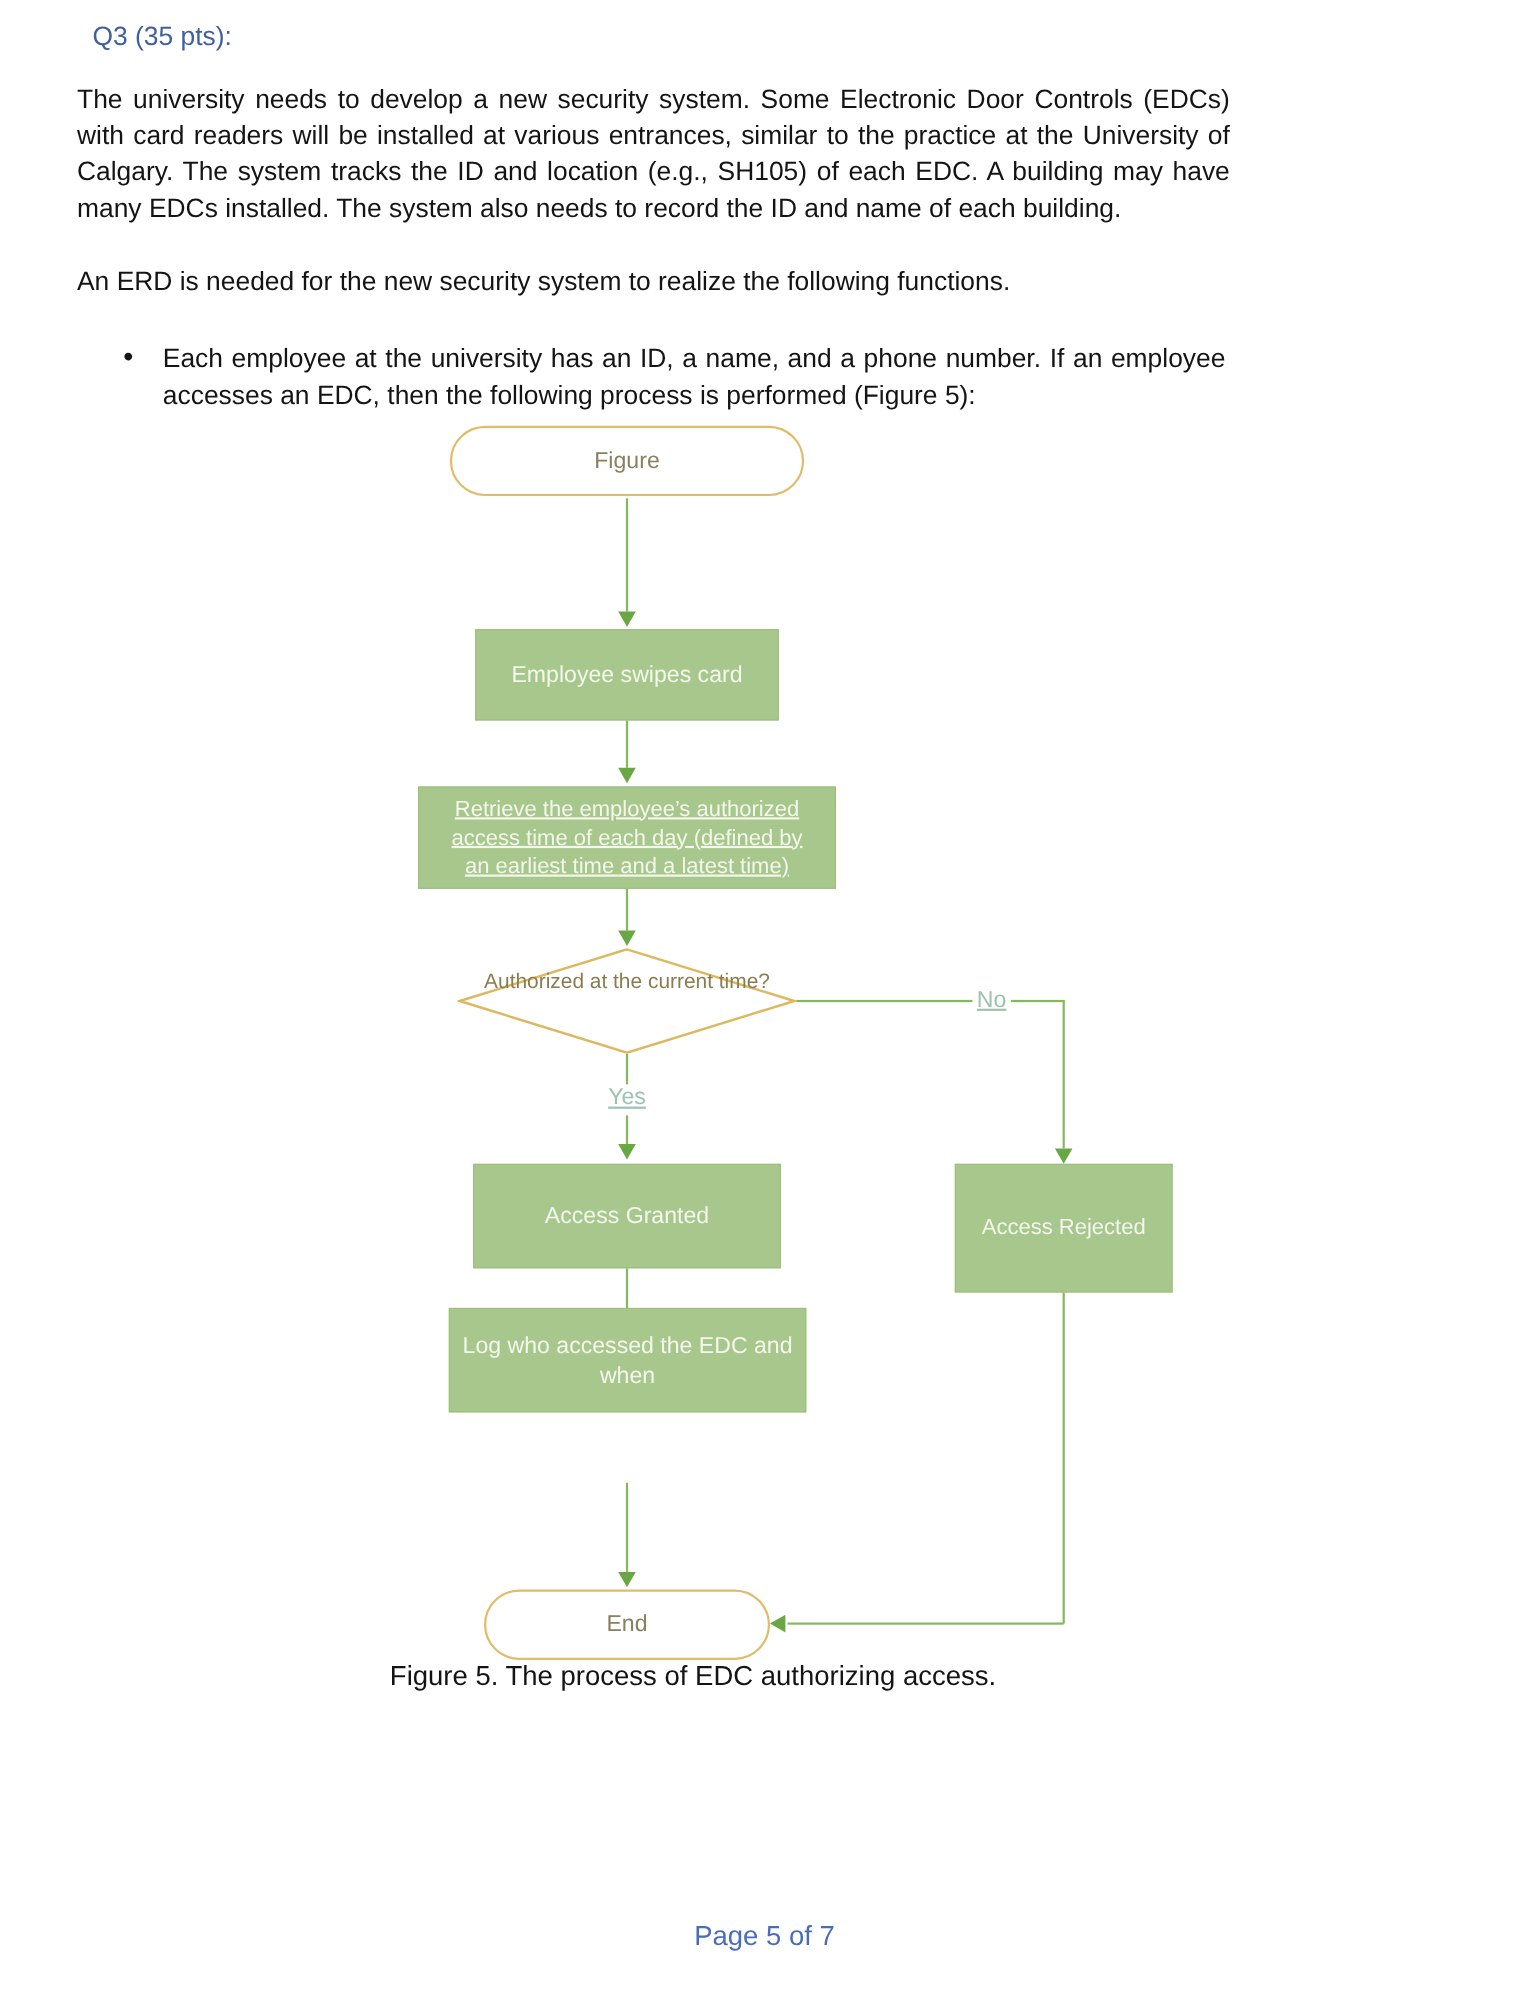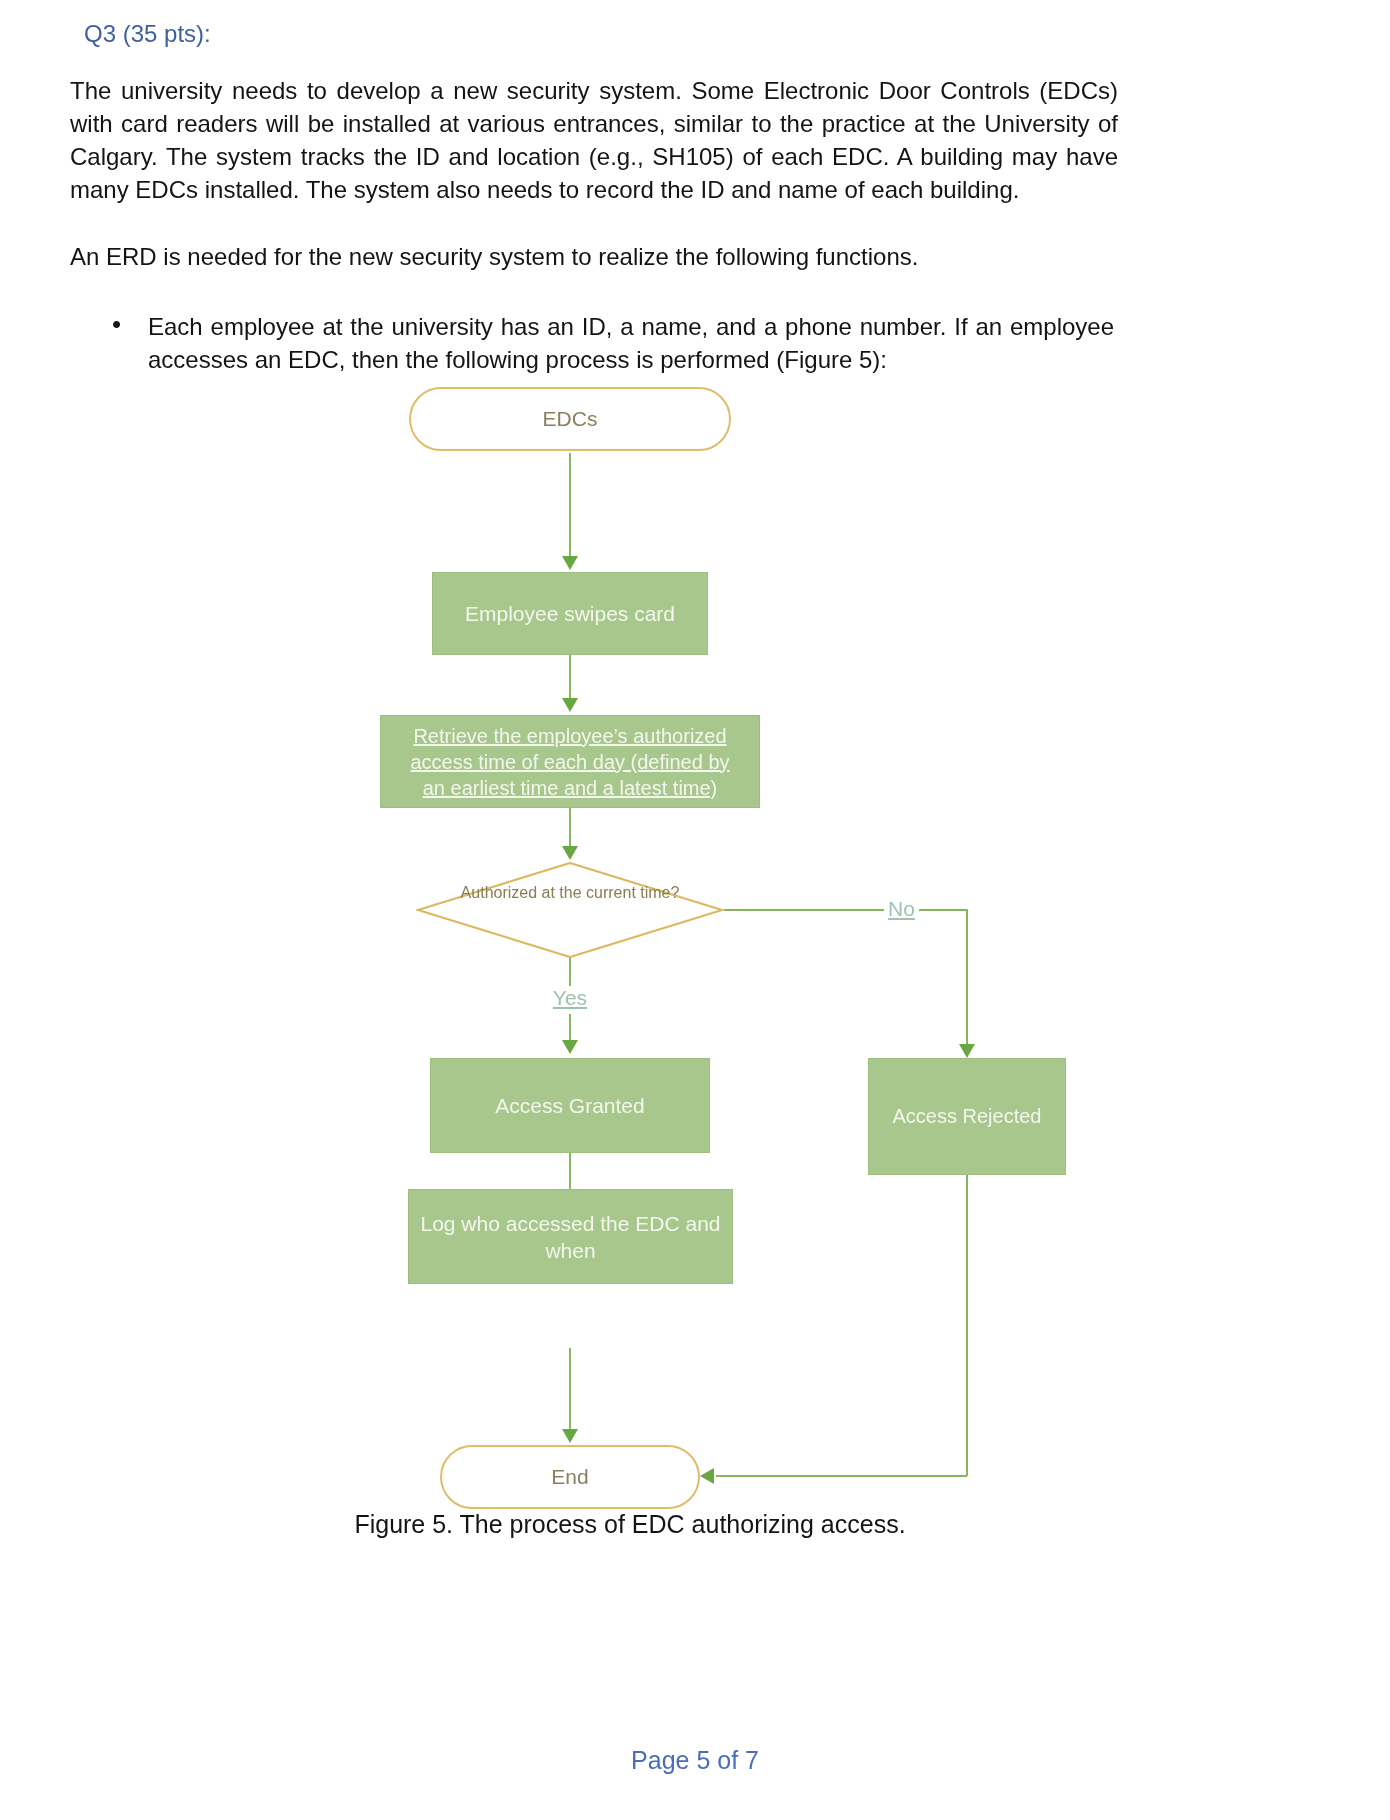--- a/index.html
+++ b/index.html
@@ -41,21 +41,21 @@
   #c1         { left:569px; top:453px;  height:103px; }
   #a1         { left:562px; top:556px; }
   #n-swipe    { left:432px; top:572px;  width:276px; height:83px; }
   #c2         { left:569px; top:655px;  height:43px; }
   #a2         { left:562px; top:698px; }
   #n-retrieve { left:380px; top:715px;  width:380px; height:93px;
                 font-size:20px; line-height:26px; padding:0 20px;text-decoration:underline; }
   #c3         { left:569px; top:808px;  height:38px; }
   #a3         { left:562px; top:846px; }
   #n-diamond  { left:416px; top:862px;  width:308px; height:96px; }
-  #n-decision { left:430px; top:879px;  width:280px; font-size:16px; line-height:27px;
+  #n-decision { left:430px; top:879px;  width:280px; font-size:19px; line-height:27px;
                 text-align:center; color:var(--decision-text,#8b7c50); }
   #c-no-h     { left:724px; top:909px;  width:244px; }
   #lbl-no     { left:884px; top:897px;  padding:0 4px; }
   #c-no-v     { left:966px; top:910px;  height:134px; }
   #a4         { left:959px; top:1044px; }
   #c-yes-a    { left:569px; top:958px;  height:28px; }
   #lbl-yes    { left:540px; top:986px;  width:60px; text-align:center; }
   #c-yes-b    { left:569px; top:1014px; height:26px; }
   #a5         { left:562px; top:1040px; }
   #n-granted  { left:430px; top:1058px; width:280px; height:95px; }
@@ -83,21 +83,21 @@
   <div class="abs q-title">Q3 (35 pts):</div>
 
   <p class="abs body-text just" id="para1">The university needs to develop a new security system. Some Electronic Door Controls (EDCs) with card readers will be installed at various entrances, similar to the practice at the University of Calgary. The system tracks the ID and location (e.g., SH105) of each EDC. A building may have many EDCs installed. The system also needs to record the ID and name of each building.</p>
   <p class="abs body-text" id="para2">An ERD is needed for the new security system to realize the following functions.</p>
 
   <span class="abs" id="bullet-glyph">•</span>
   <p class="abs body-text just" id="bullet-text">Each employee at the university has an ID, a name, and a phone number. If an employee accesses an EDC, then the following process is performed (Figure 5):</p>
 
   <div>
 
-    <div class="abs stadium" id="n-start">EDCs</div>
+    <div class="abs stadium" id="n-start">Figure</div>
 
     <div class="abs vline" id="c1"></div>
     <div class="abs ah-down" id="a1"></div>
 
     <div class="abs pbox" id="n-swipe">Employee swipes card</div>
 
     <div class="abs vline" id="c2"></div>
     <div class="abs ah-down" id="a2"></div>
 
     <div class="abs pbox" id="n-retrieve">Retrieve the employee’s authorized access time of each day (defined by an earliest time and a latest time)</div>

